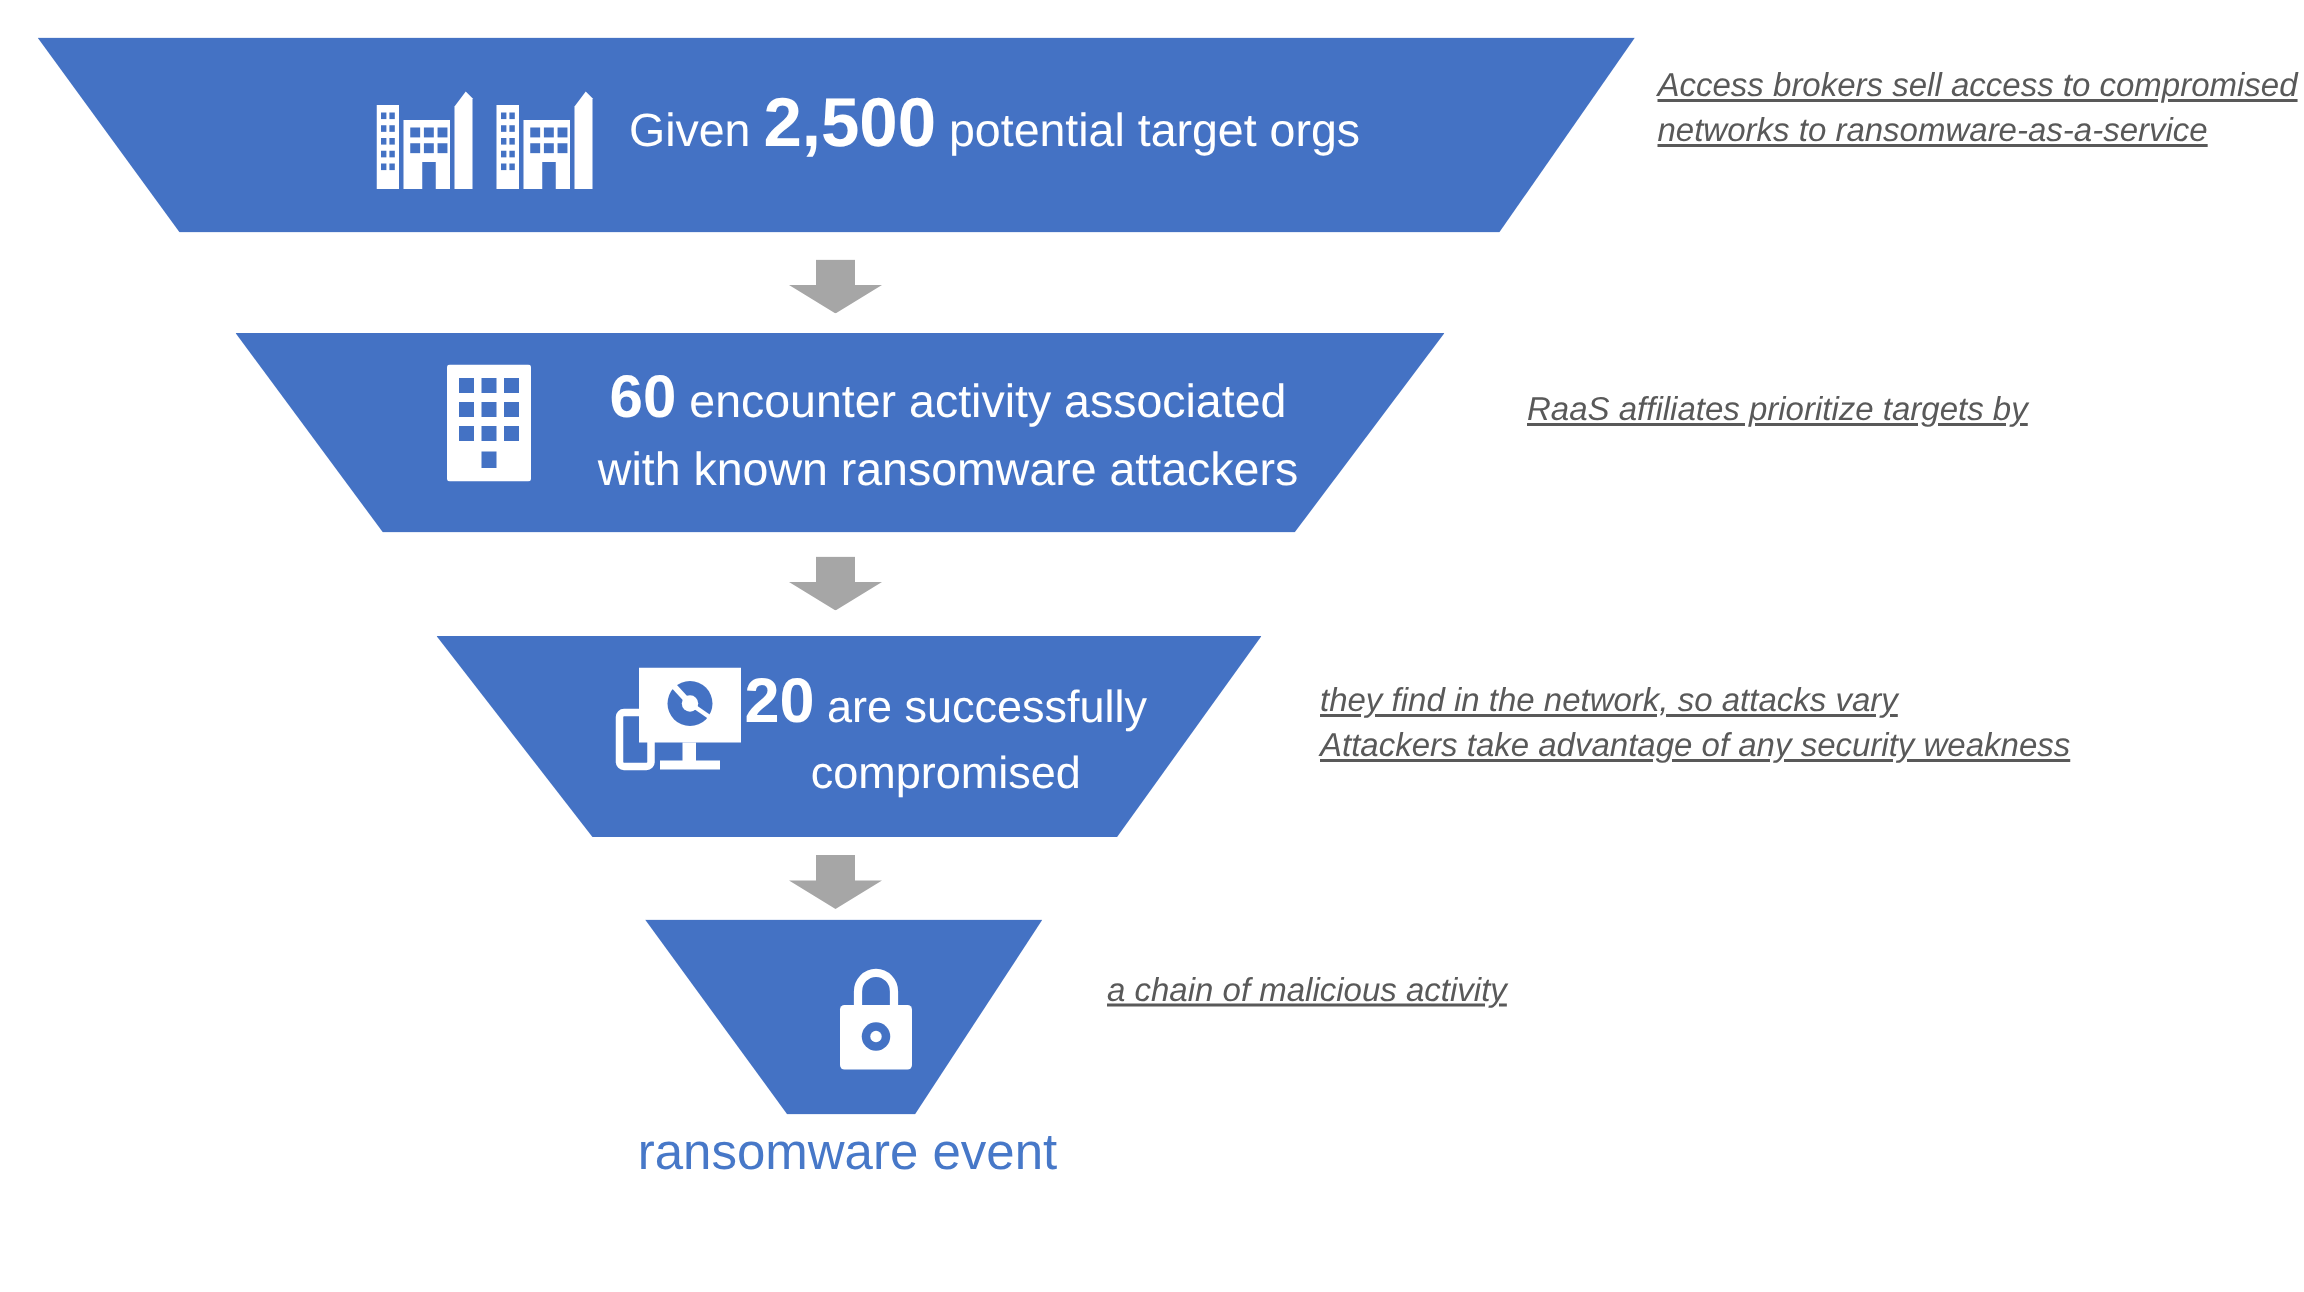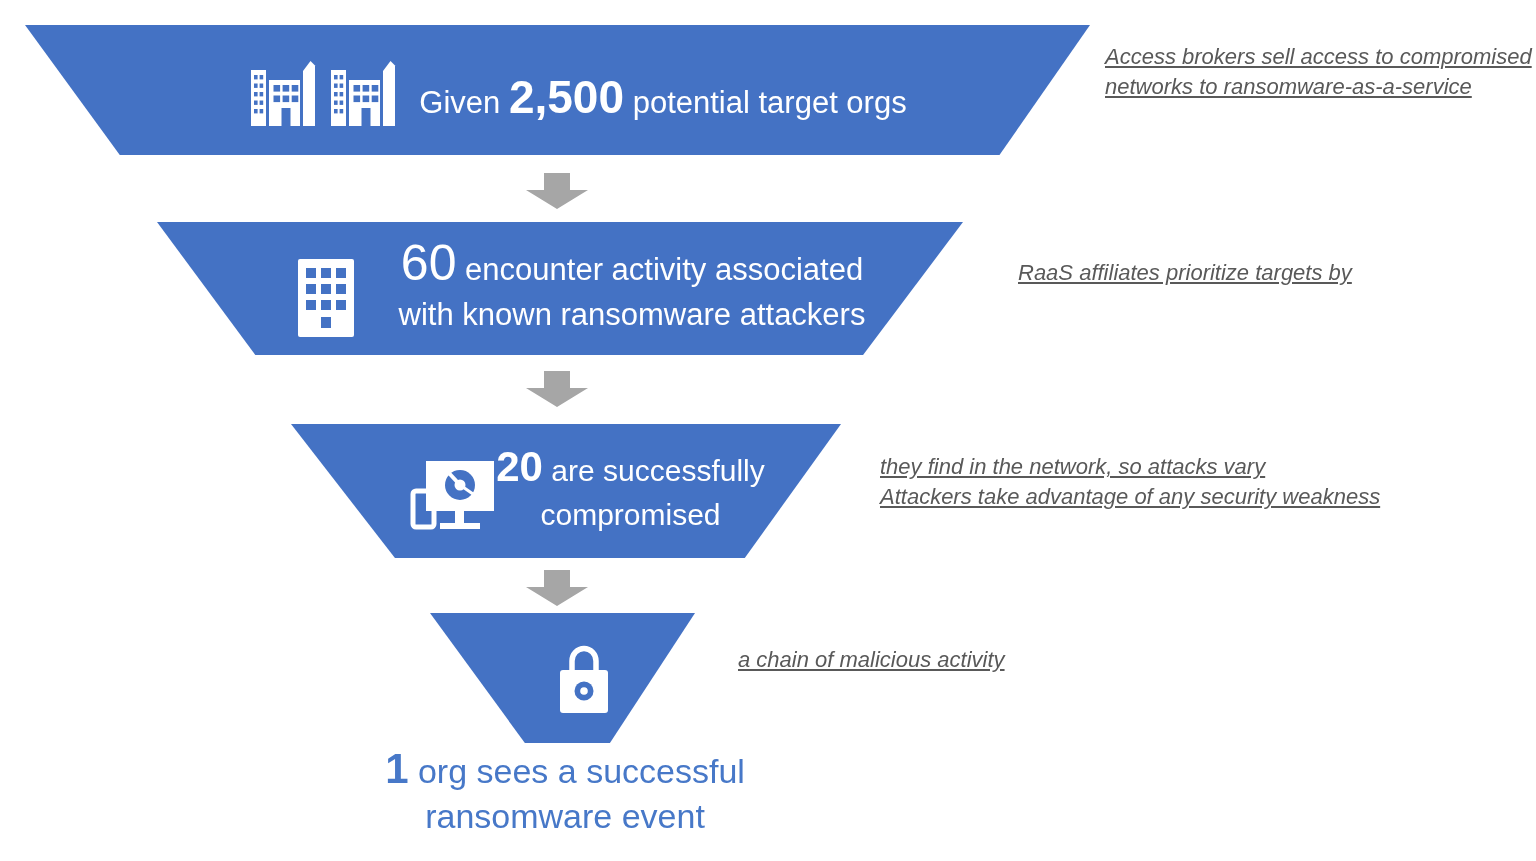--- a/index.html
+++ b/index.html
@@ -35,30 +35,30 @@
     clip-path:polygon(0 0,100% 0,87.6% 100%,12.2% 100%);
   }
   .trap3{
     left:291px;top:424px;width:550px;height:134px;
     clip-path:polygon(0 0,100% 0,82.5% 100%,18.9% 100%);
   }
   .trap4{
     left:430px;top:613px;width:265px;height:130px;
     clip-path:polygon(0 0,100% 0,67.9% 100%,35.8% 100%);
   }
-  .trap-content{display:flex;align-items:flex-end;margin-left:43px;}
+  .trap-content{display:flex;align-items:flex-start;margin-left:43px;}
   .trap1 .trap-content{gap:22px;padding-top:4px;}
   .trap2 .trap-content{gap:45px;}
   .trap3 .trap-content{}
   .stage-text{color:#fff;text-align:center;}
   .t1-line{font-size:31px;line-height:46px;white-space:nowrap;}
   .t2-line{font-size:31px;line-height:45px;white-space:nowrap;}
   .t3-line{font-size:30px;line-height:44px;white-space:nowrap;}
   .num-xl{font-size:46px;font-weight:700;}
-  .num-lg{font-size:50px;font-weight:400;}
+  .num-lg{font-size:40px;font-weight:700;}
   .num-md{font-size:42px;font-weight:700;}
   
   .arrow{
     position:absolute;
     width:62px;height:36px;
     background:var(--arrow-gray);
     clip-path:polygon(29% 0,71% 0,71% 47%,100% 47%,50% 100%,0 47%,29% 47%);
   }
   .arrow1{left:526px;top:173px;}
   .arrow2{left:526px;top:371px;}
@@ -220,23 +220,20 @@
       <svg class="icon" width="58" height="78" viewBox="0 0 58 78">
         <path class="stroke-wht" d="M17 34 V22 A12 12.5 0 0 1 41 22 V34" stroke-width="5.5"></path>
         <rect class="wht" x="5" y="31" width="48" height="43" rx="3"></rect>
         <circle class="hole" cx="29" cy="52" r="9.5"></circle>
         <circle class="wht" cx="29" cy="52" r="3.8"></circle>
       </svg>
     </div>
   </div>
 
   <div class="result">
-    <div>
-      <span class="num-md">1</span><span> org sees a successful</span>
-    </div>
     <div>ransomware event</div>
   </div>
 
   <div class="annotation annot1">
     <div>Access brokers sell access to compromised</div>
     <div>networks to ransomware-as-a-service</div>
   </div>
 
   <div class="annotation annot2">
     <div>RaaS affiliates prioritize targets by</div>

